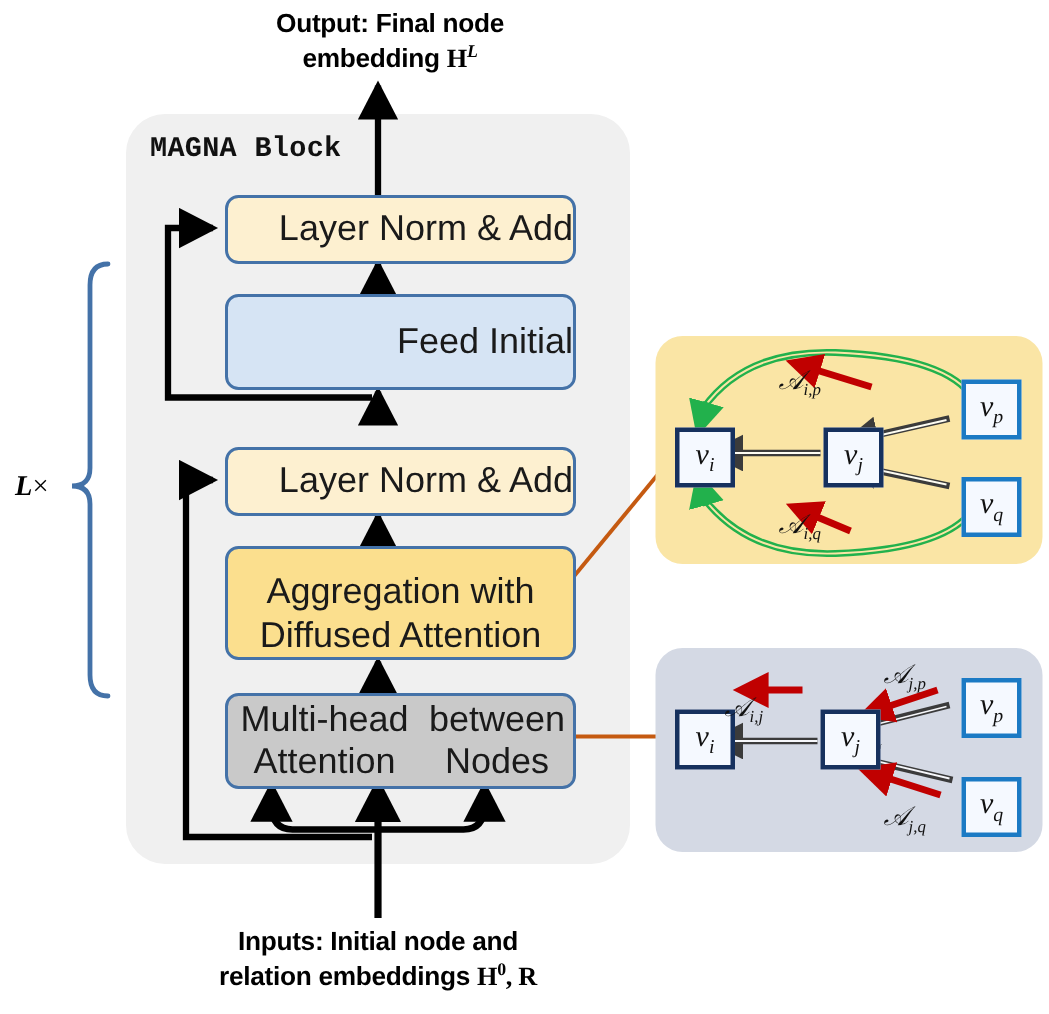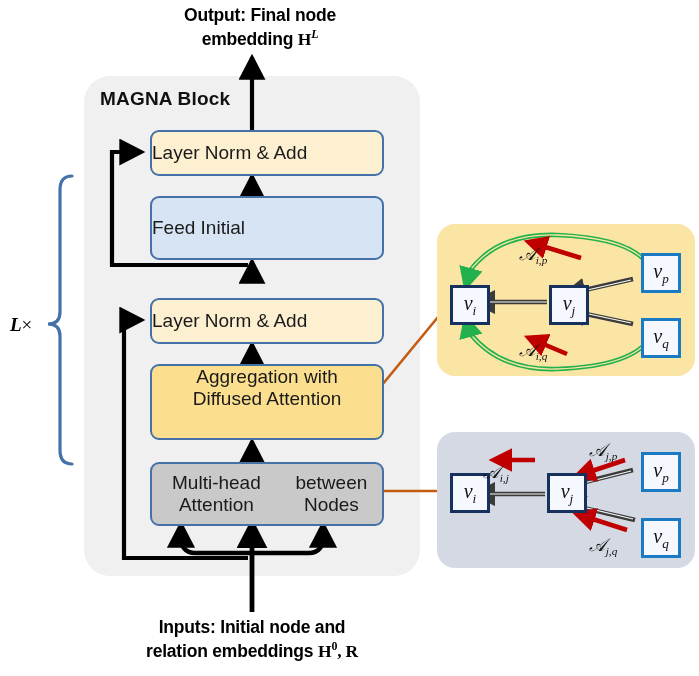--- a/index.html
+++ b/index.html
@@ -45,37 +45,37 @@
 
   
   #magna-panel {
     left: 84px; top: 76px;
     width: 336px; height: 500px;
     background: #f0f0f0;
     border-radius: 26px;
   }
   #magna-title {
     left: 100px; top: 88px;
-    font-family: Liberation Sans, sans-serif;
+    font-family: Liberation Mono, monospace;
     font-weight: bold;
     font-size: 19px;
     color: #111;
     letter-spacing: 0.2px;
   }
 
   
   .pbox {
     box-sizing: border-box;
     border: 2.2px solid #4472a8;
     border-radius: 9px;
     display: flex;
     align-items: center;
-    justify-content: flex-start;
+    justify-content: flex-end;
     text-align: center;
-    font-size: 19px;
+    font-size: 24px;
     color: #1a1a1a;
     line-height: 1.18;
     font-family: "Liberation Sans", sans-serif;
   }
   .pbox.cream   { background: #fdf0d0; }
   .pbox.lightbl { background: #d6e4f4; }
   .pbox.gold    { background: #fbdf8e; }
   .pbox.gray    { background: #c9c9c9; }
 
   

